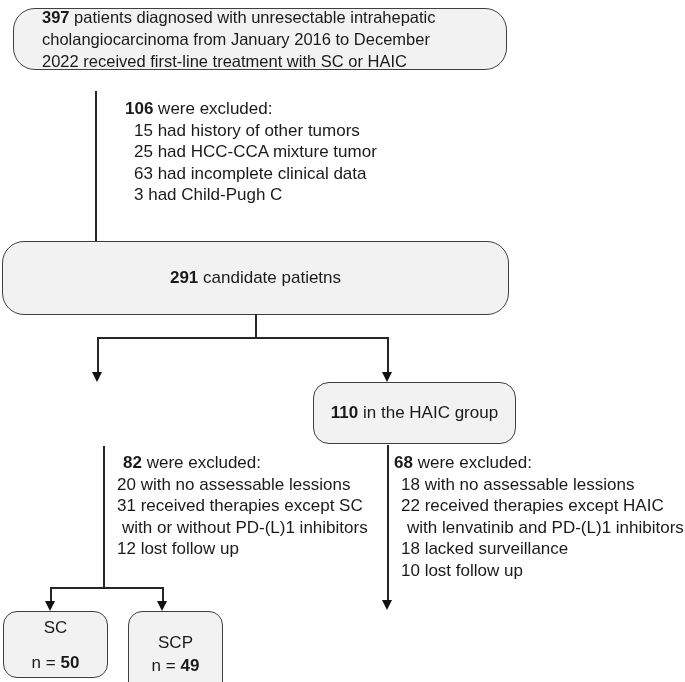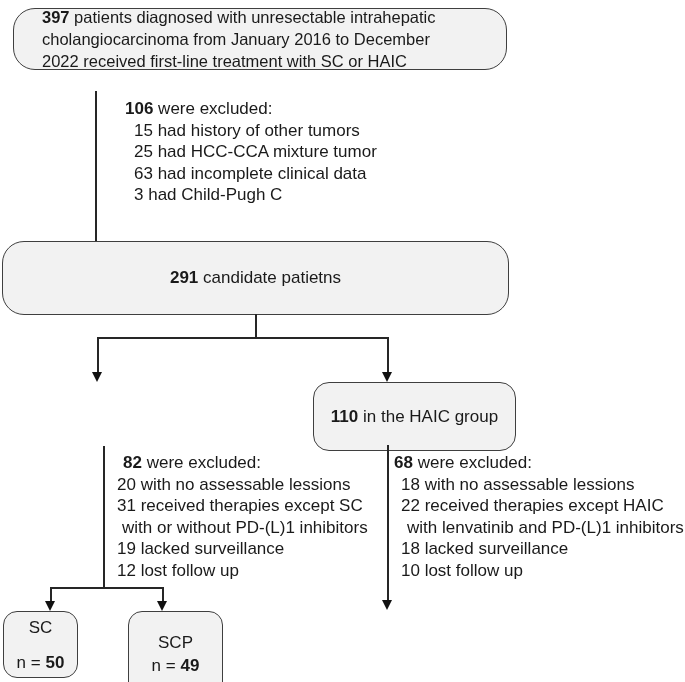--- a/index.html
+++ b/index.html
@@ -35,30 +35,30 @@
     left:2px;top:241px;width:507px;height:74px;
     border-radius:22px;
     align-items:center;
     font-size:17px;
   }
   .sc-group-box{
     left:5px;top:382px;width:208px;height:64px;
     align-items:center;font-size:17px;
   }
   .haic-group-box{
-    left:313px;top:382px;width:203px;height:69px;
+    left:313px;top:382px;width:203px;height:62px;
     align-items:center;font-size:17px;
   }
   .outcome{
     align-items:center;
     font-size:17px;line-height:23px;
     border-radius:14px;
     text-align:center;
   }
-  .sc-box{left:3px;top:611px;width:75px;height:67px;gap:12px;}
+  .sc-box{left:3px;top:611px;width:105px;height:67px;gap:12px;}
   .scp-box{left:128px;top:611px;width:95px;height:85px;}
   .hlp-box{left:318px;top:610px;width:199px;height:66px;border-radius:18px;}
   
   .vline{position:absolute;width:1.5px;background:#262626;}
   .hline{position:absolute;height:1.5px;background:#262626;}
   .v-top-candidate{left:95px;top:91px;height:150px;}
   .v-candidate-stub{left:255px;top:314px;height:24px;}
   .h-split-main{left:97px;top:337px;width:291px;}
   .v-to-sc-group{left:97px;top:337px;height:38px;}
   .v-to-haic-group{left:387px;top:337px;height:38px;}
@@ -120,21 +120,20 @@
 
   <div class="box haic-group-box">
     <span><b>110</b><span> in the HAIC group</span></span>
   </div>
 
   <div class="excl excl-left">
     <div class="head"><b>82</b><span> were excluded:</span></div>
     <div class="item">20 with no assessable lessions</div>
     <div class="item">31 received therapies except SC</div>
     <div class="cont">with or without PD-(L)1 inhibitors</div>
-    <div class="item">19 lacked surveillance</div>
     <div class="item">12 lost follow up</div>
   </div>
 
   <div class="excl excl-right">
     <div class="head"><b>68</b><span> were excluded:</span></div>
     <div class="item">18 with no assessable lessions</div>
     <div class="item">22 received therapies except HAIC</div>
     <div class="cont">with lenvatinib and PD-(L)1 inhibitors</div>
     <div class="item">18 lacked surveillance</div>
     <div class="item">10 lost follow up</div>

